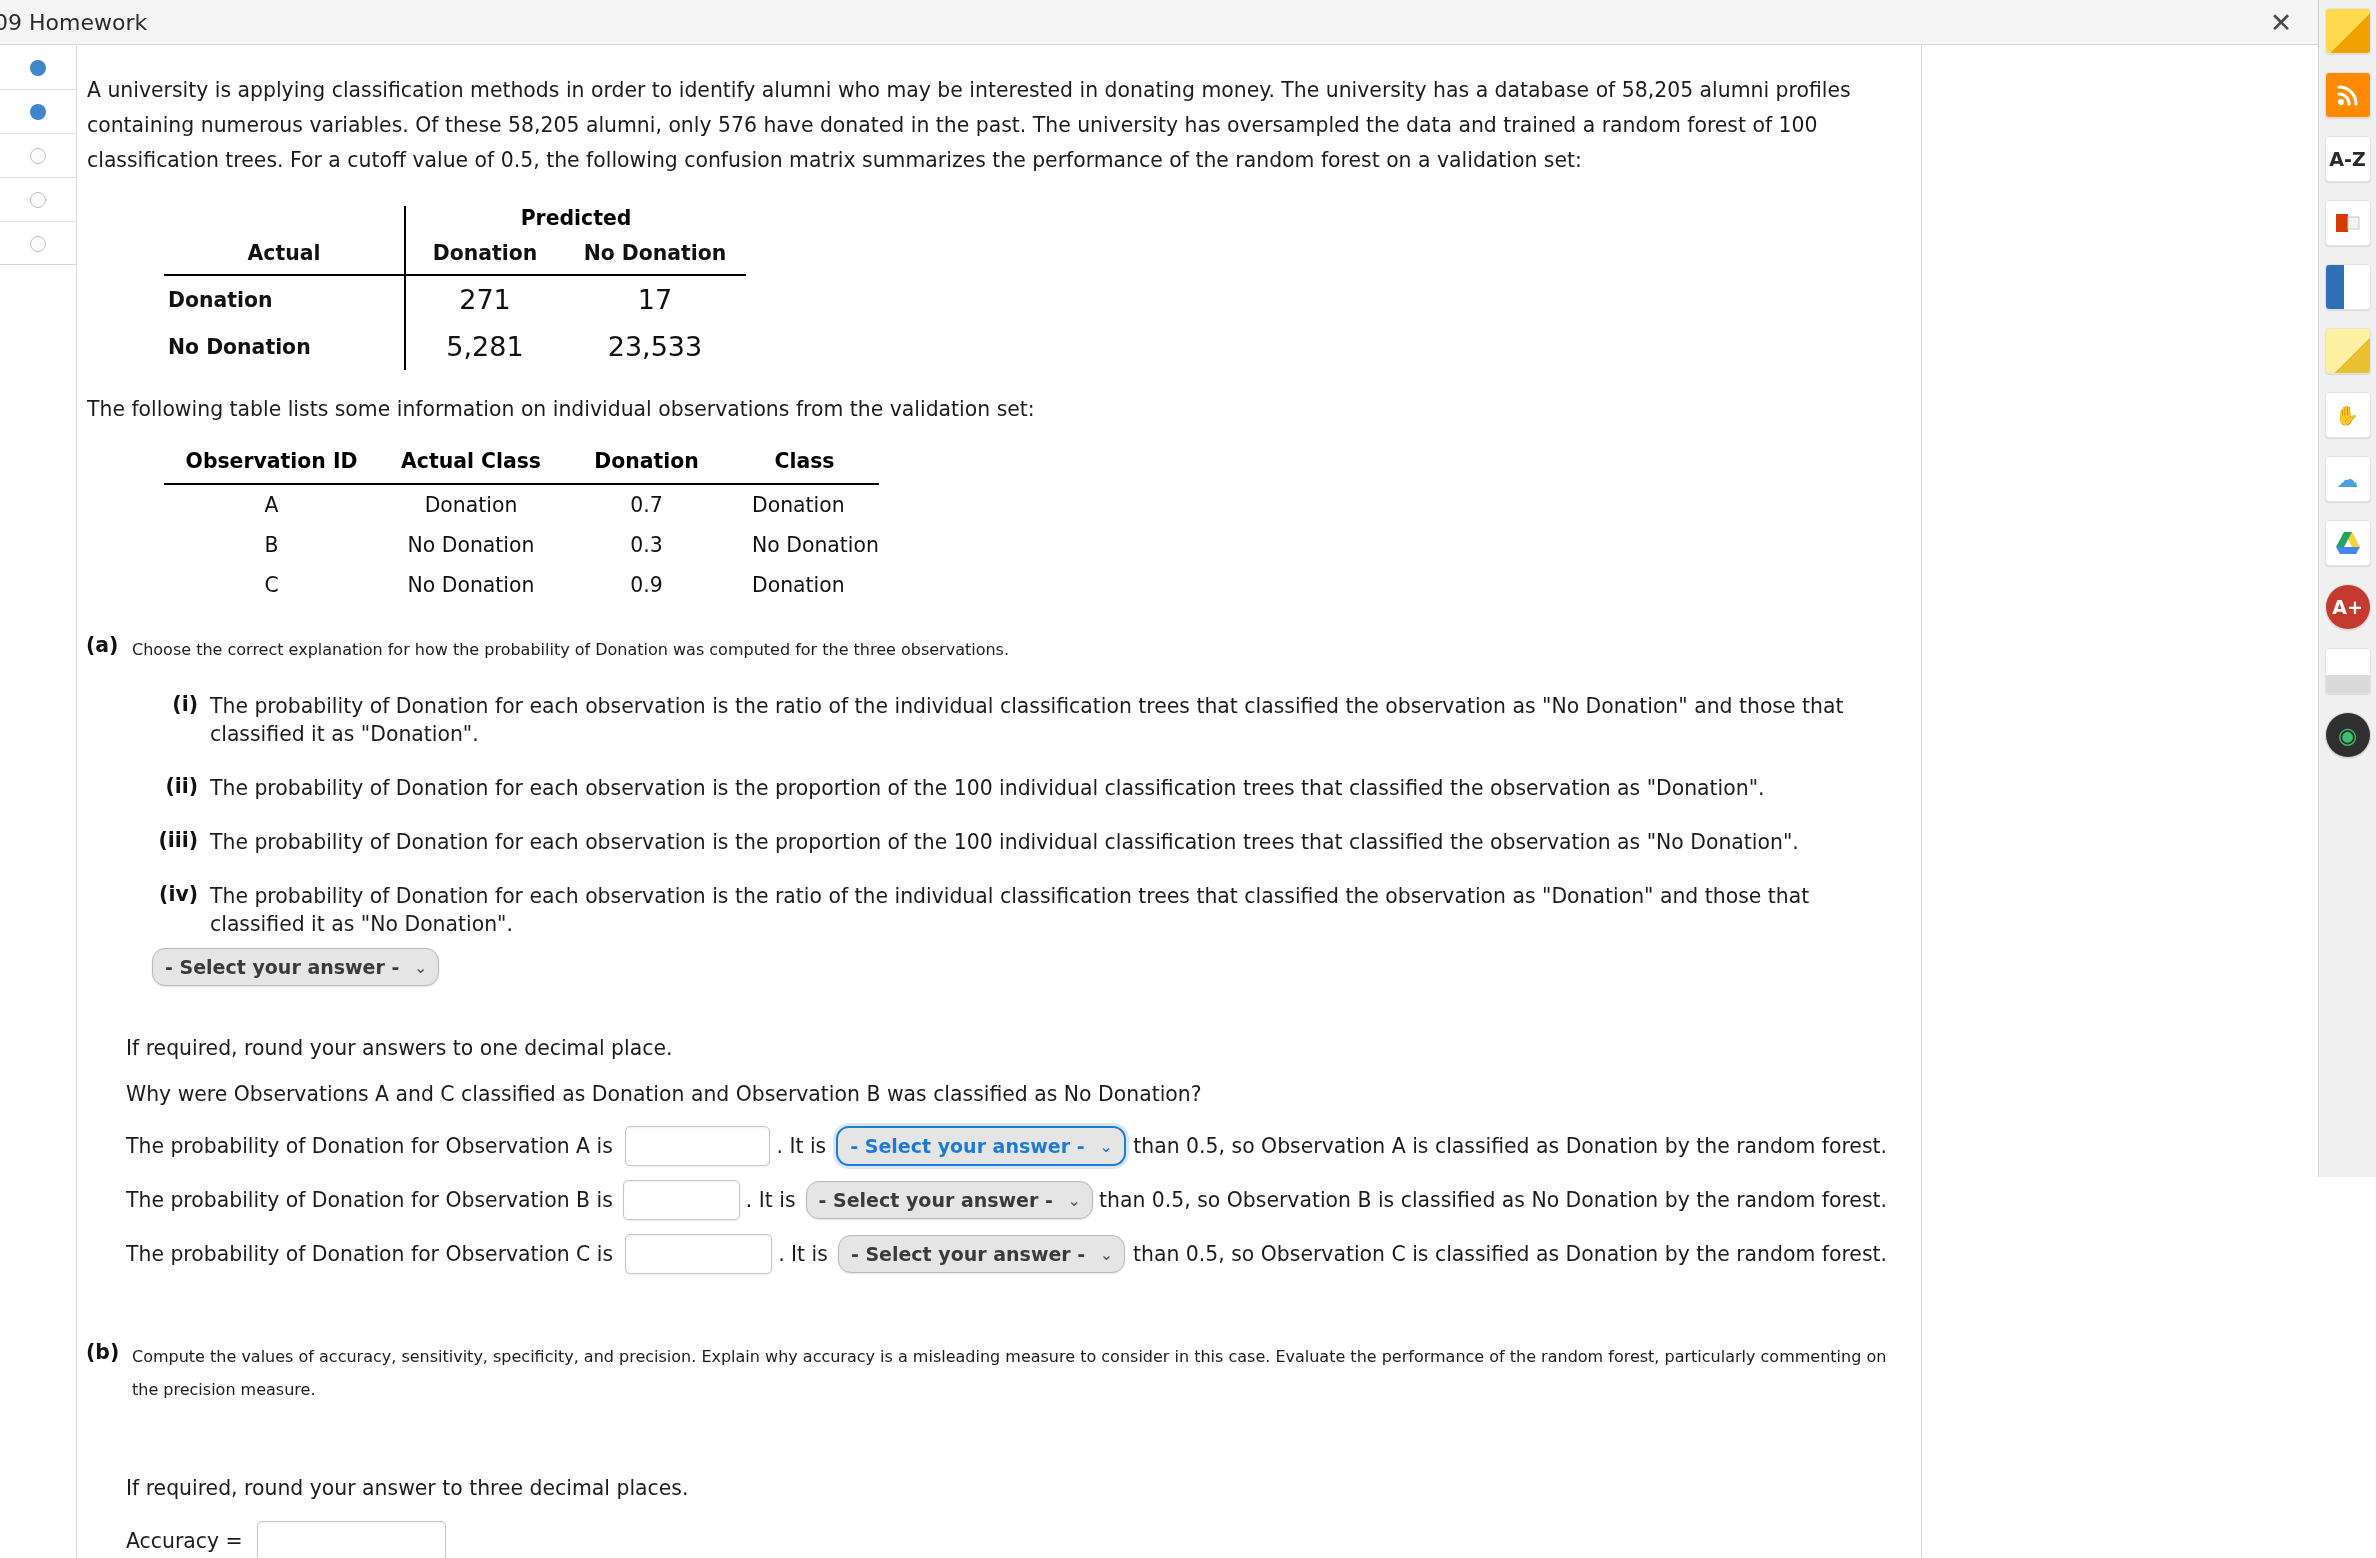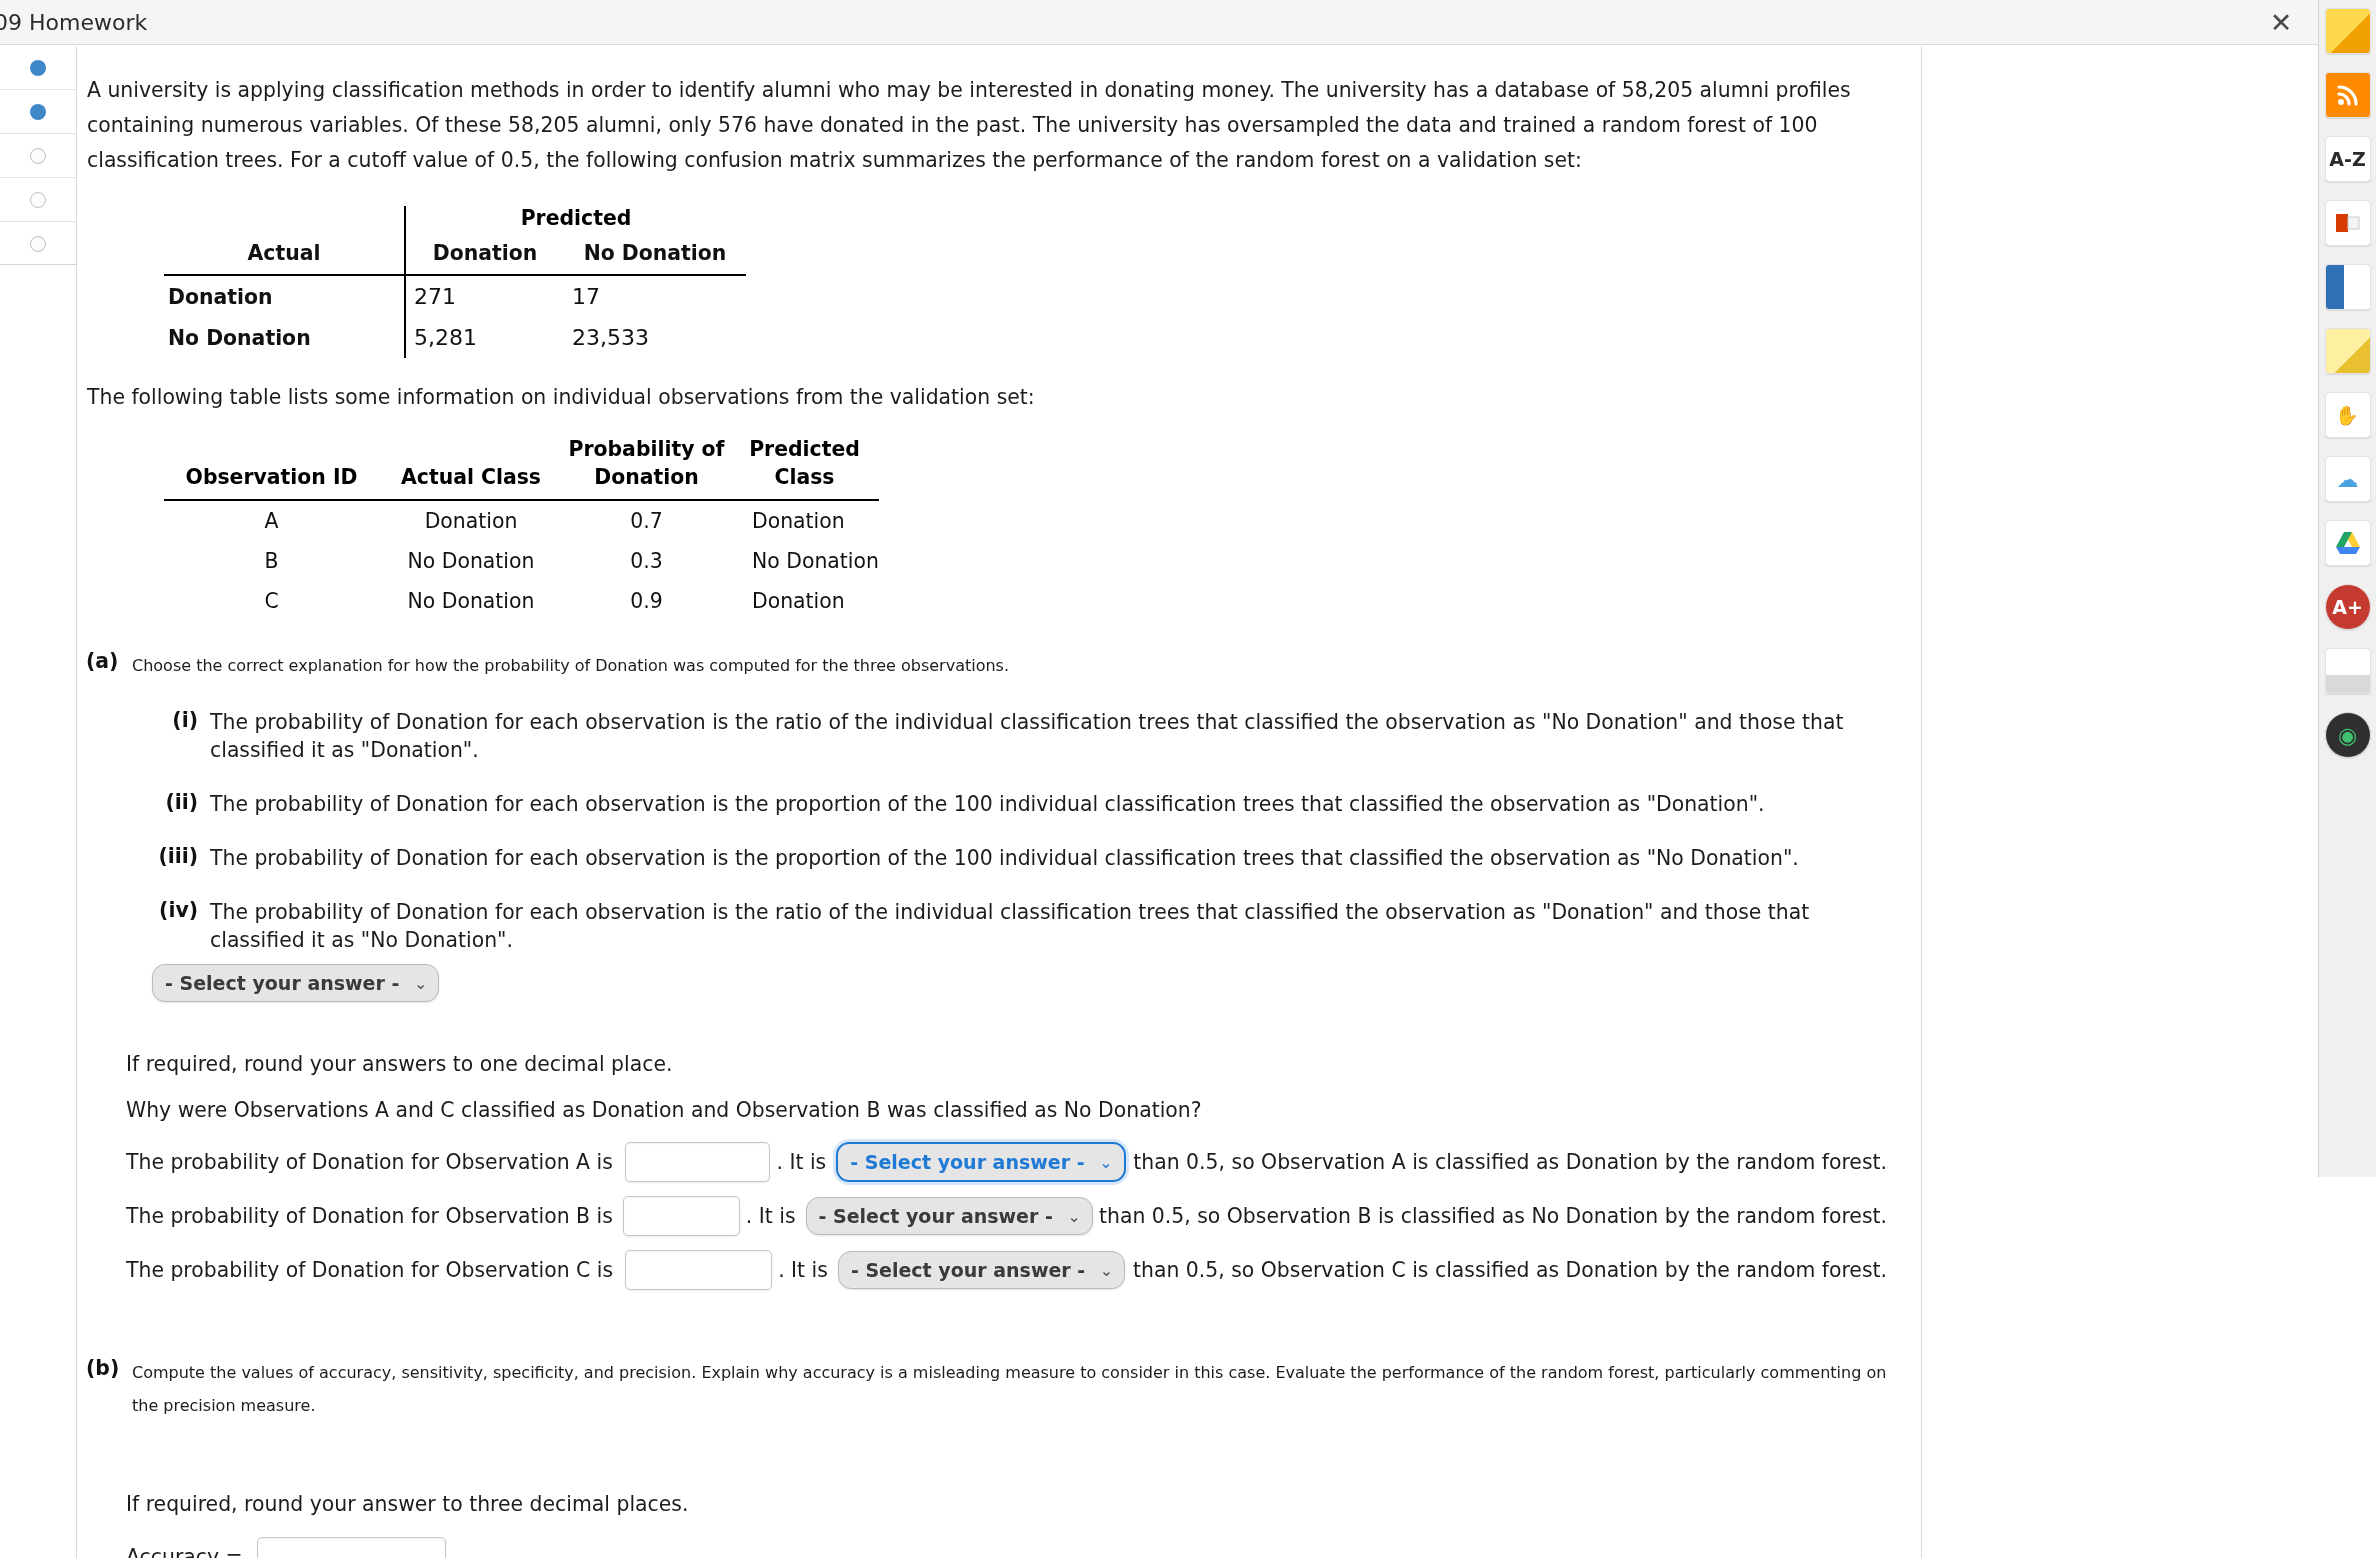--- a/index.html
+++ b/index.html
@@ -98,21 +98,21 @@
     padding: 5px 0 9px 0;
   }
   .cm .col-don, .cm .col-nodon {
     width: 159px; text-align: center; font-weight: bold; font-size: 20.4px;
     padding: 5px 0 9px 0;
   }
   .cm .col-nodon { width: 182px; }
   .cm .rowhdr {
     font-weight: bold; text-align: left; padding: 8px 0 8px 4px; font-size: 20.4px;
   }
-  .cm .val { text-align: left; padding: 8px 8px; font-size: 22px; }
+  .cm .val { text-align: center; padding: 8px 8px; font-size: 27px; }
   .cm .vline { border-left: 2px solid #000; }
   .cm .underline-row td { border-bottom: 2px solid #000; }
 
   
   .obs-wrap { margin: 22px 0 0 0; }
   table.obs { border-collapse: collapse; margin-left: 78px; }
   table.obs td { padding: 0; }
   .obs .h2 {
     text-align: center; font-weight: bold; font-size: 20.4px;
     padding: 0 0 4px 0; color: #000;
@@ -283,26 +283,20 @@
           </tr>
         </tbody>
           </table>
       </div>
 
       <p class="para" style="margin-top:22px">The following table lists some information on individual observations from the validation set:</p>
 
       <div class="obs-wrap">
         <table class="obs stat">
           <tbody>
-              <tr>
-            <td class="c-id h2"></td>
-            <td class="c-act h2"></td>
-            <td class="c-prob h2">Probability of</td>
-            <td class="c-pred h2">Predicted</td>
-          </tr>
           <tr class="ruled">
             <td class="c-id h1">Observation ID</td>
             <td class="c-act h1">Actual Class</td>
             <td class="c-prob h1">Donation</td>
             <td class="c-pred h1">Class</td>
           </tr>
           <tr>
             <td class="cell">A</td>
             <td class="cell">Donation</td>
             <td class="cell">0.7</td>

